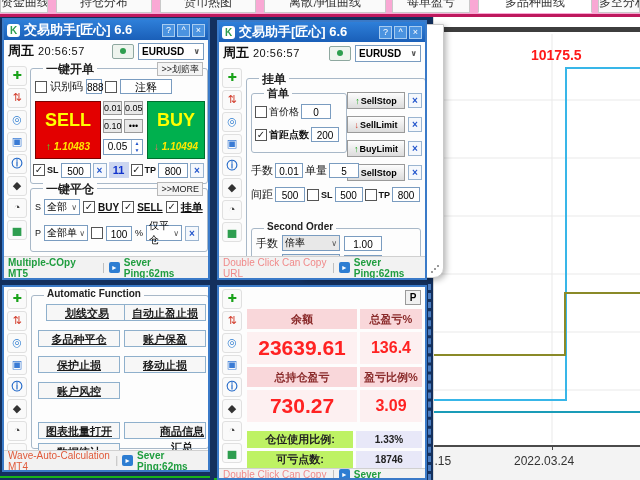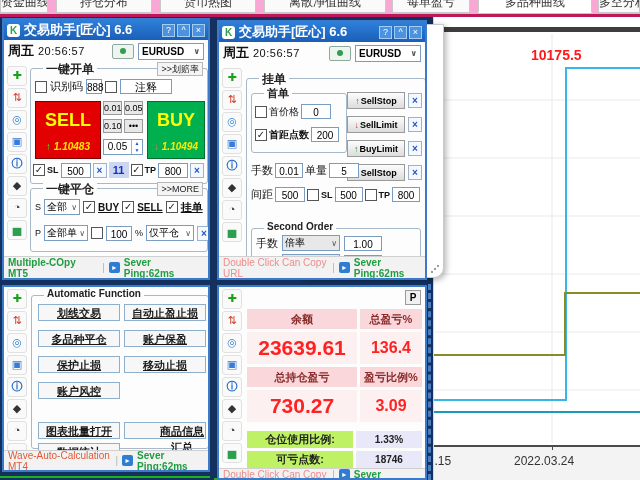--- a/index.html
+++ b/index.html
@@ -247,21 +247,21 @@
       </div>
       <div class="row" style="left:4px;top:36px;">
         <span class="lbl" style="font-size:9px;">P</span>
         <div class="sel" style="width:44px;">
             <span>全部单</span>
             <span class="car">∨</span>
           </div>
         <span class="chk"></span>
         <span class="inp" style="width:26px;">100</span>
         <span class="lbl" style="font-size:9px;">%</span>
-        <div class="sel" style="width:48px;justify-content:center;">
+        <div class="sel" style="width:36px;justify-content:center;">
             <span>仅平仓</span>
             <span class="car">∨</span>
           </div>
         <span class="xbtn">×</span>
       </div>
     </div>
 
     <div class="statusbar">
       <span class="st-green">Multiple-COpy MT5</span>
       <span class="st-div">|</span>
@@ -398,21 +398,21 @@
       <div class="ticon c2">⇅</div>
       <div class="ticon c3">◎</div>
       <div class="ticon c4">▣</div>
       <div class="ticon c5">ⓘ</div>
       <div class="ticon c6">◆</div>
       <div class="ticon c7">◔</div>
       <div class="ticon c8">▅</div>
     </div>
     <div class="grp" style="left:27px;top:8px;width:176px;height:152px;">
       <span class="legend sm">Automatic Function</span>
-      <span class="autobtn" style="left:6px;top:8px;">划线交易</span>
+      <span class="autobtn" style="left:14px;top:8px;">划线交易</span>
       <span class="autobtn" style="left:92px;top:8px;">自动止盈止损</span>
       <span class="autobtn" style="left:6px;top:34px;">多品种平仓</span>
       <span class="autobtn" style="left:92px;top:34px;">账户保盈</span>
       <span class="autobtn" style="left:6px;top:60px;">保护止损</span>
       <span class="autobtn" style="left:92px;top:60px;">移动止损</span>
       <span class="autobtn" style="left:6px;top:86px;">账户风控</span>
       <span class="autobtn" style="left:6px;top:126px;">图表批量打开</span>
       <span class="autobtn" style="left:92px;top:126px;padding-left:34px;">商品信息汇总</span>
       <span class="autobtn" style="left:6px;top:147px;">数据统计</span>
     </div>

